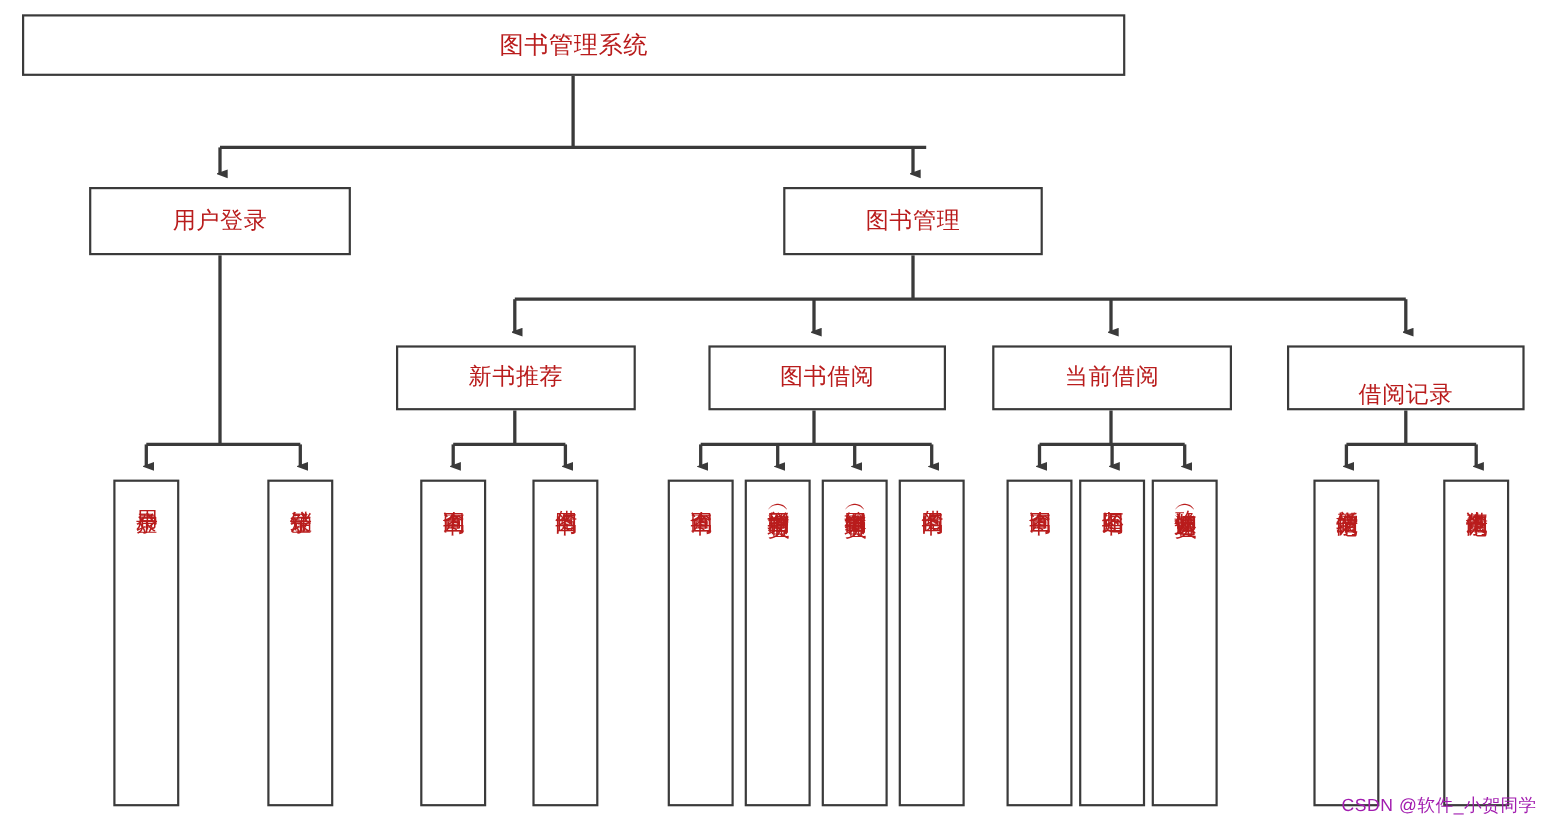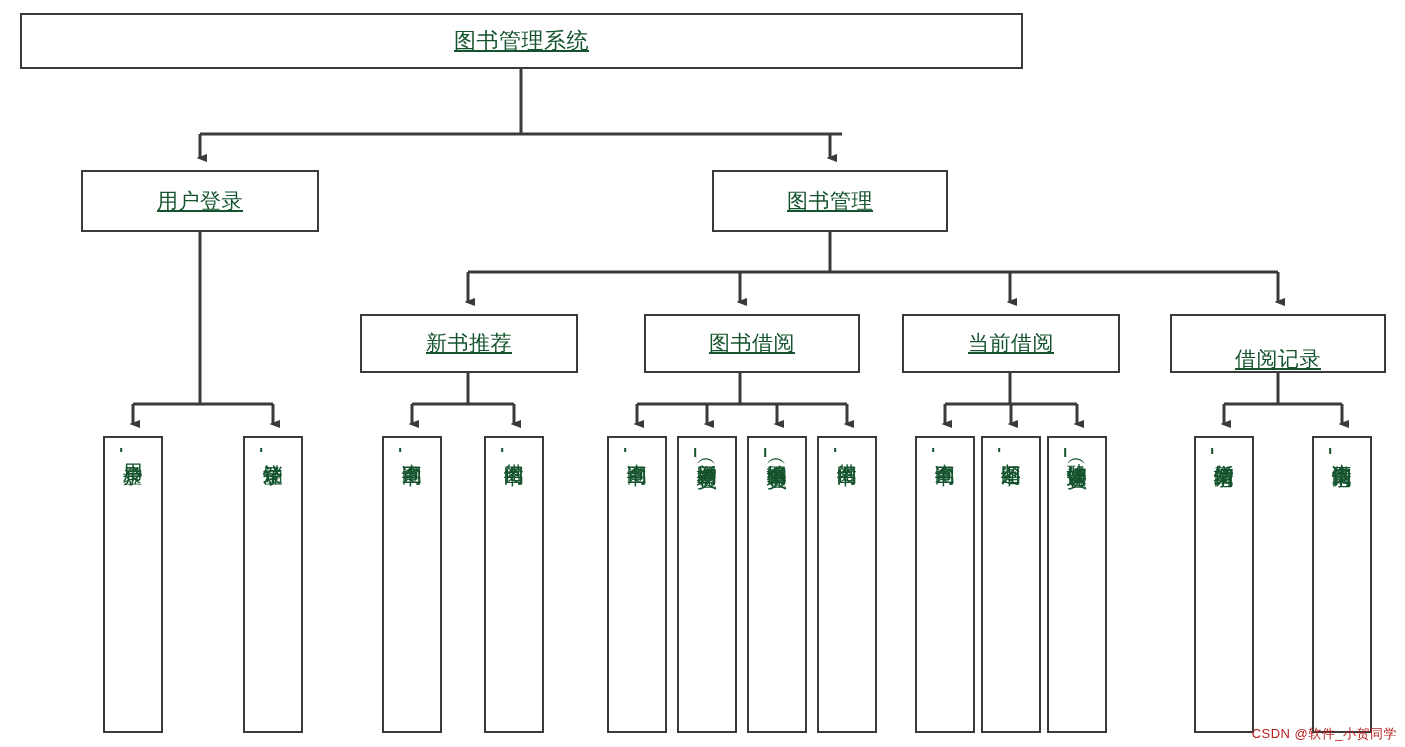--- a/index.html
+++ b/index.html
@@ -31,47 +31,46 @@
     border: 2.5px solid #3a3a3a;
     background: #ffffff;
     display: flex;
     align-items: center;
     justify-content: center;
     z-index: 2;
   }
   .node-label {
     font-size: 21px;
     line-height: 1.15;
-    color: #14532d;
+    color: #b91c1c;
     letter-spacing: 0.5px;
     white-space: nowrap;
     text-align: center;
-    text-decoration: underline;
   }
   .node.leaf .node-label {
     writing-mode: vertical-rl;
     text-orientation: upright;
     font-size: 20px;
     line-height: 1.32;
     letter-spacing: 1px;
     white-space: normal;
     max-height: 100%;
   }
   .node.leaf {
     align-items: flex-start;
     justify-content: center;
     padding-top: 10px;
   }
   .node.root .node-label { font-size: 22px; }
   #watermark {
     position: absolute;
     right: 8px;
     bottom: 4px;
-    font-size: 13px;
-    color: #b91c1c;
+    font-size: 16px;
+    color: #a21caf;
     letter-spacing: 0.5px;
     z-index: 5;
     white-space: nowrap;
   }
 </style>
 </head>
 <body>
 
 <div id="canvas">
 

